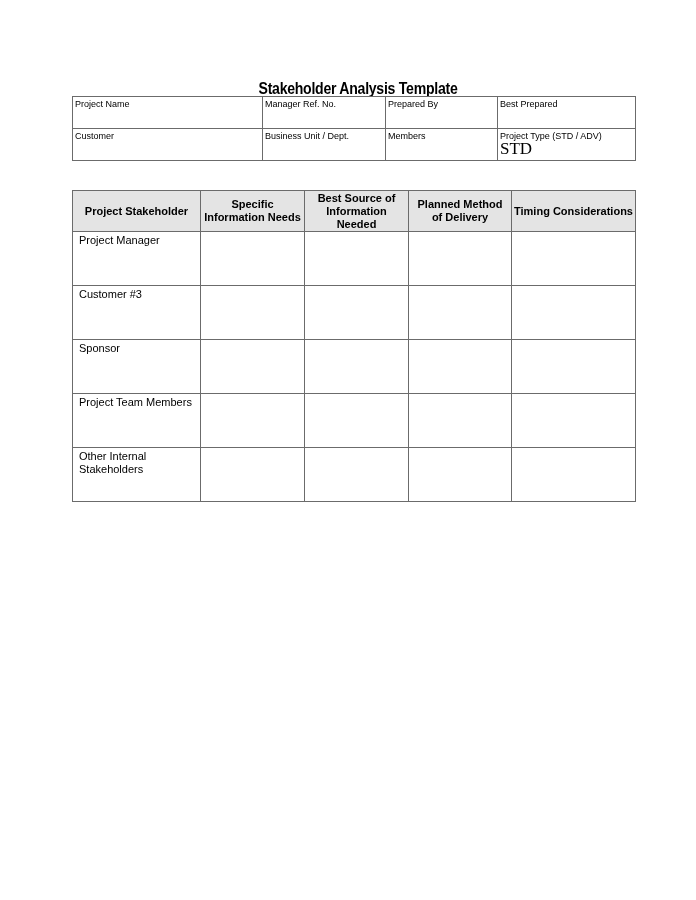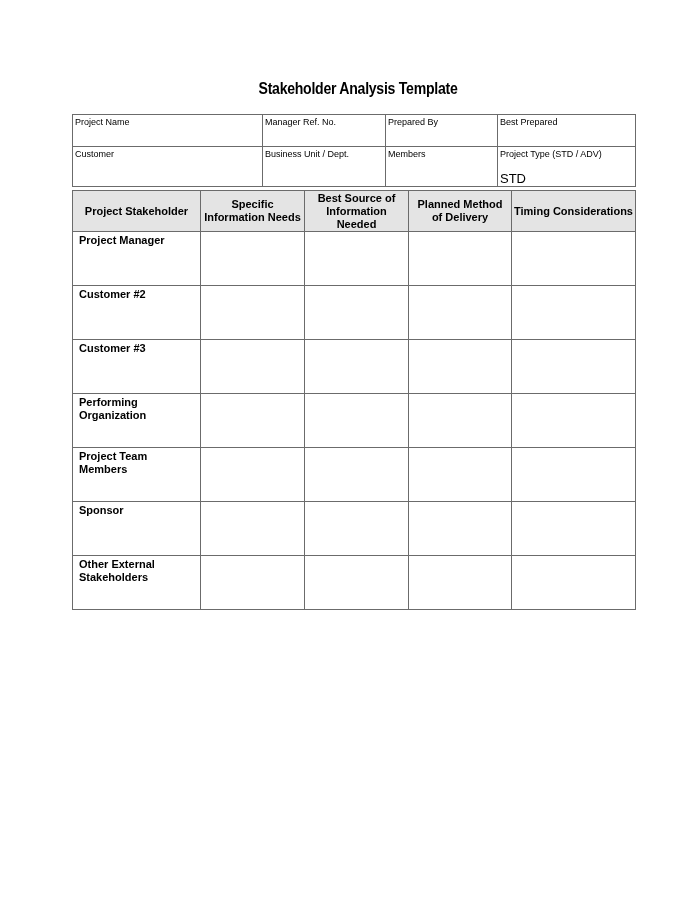--- a/index.html
+++ b/index.html
@@ -6,42 +6,42 @@
     body {
       width: 696px; height: 900px; position: relative; overflow: hidden;
       font-family: "Liberation Sans", sans-serif; color: #000;
     }
     .title {
       position: absolute; left: 0; width: 716px; top: 80px;
       text-align: center; font-weight: bold; font-size: 16px;
       letter-spacing: -0.3px; transform: scaleX(0.88); transform-origin: 358px 0;
     }
     .info-table {
-      position: absolute; left: 72px; top: 114px; width: 563px;
+      position: absolute; left: 72px; top: 96px; width: 563px;
       border-collapse: collapse; table-layout: fixed;
     }
     .info-table td {
       border: 1.5px solid #6b6b6b; height: 29px; vertical-align: top;
       padding: 2px 2px 0 2px; font-size: 9px; line-height: 11px;
     }
-    .info-table .val { font-size: 13px; line-height: 14px; margin-top: 12px; display: block; }
+    .info-table .val { font-size: 17px; line-height: 14px; margin-top: 0; display: block; font-family: Liberation Serif, serif; }
     .main-table {
       position: absolute; left: 72px; top: 190px; width: 563px;
       border-collapse: collapse; table-layout: fixed;
     }
     .main-table th {
       background: #e4e4e4; border: 1.5px solid #6b6b6b; height: 40px;
       font-size: 11px; line-height: 13px; font-weight: bold; text-align: center;
       vertical-align: middle; padding: 0 2px;
     }
     .main-table td {
       border: 1.5px solid #6b6b6b; height: 51px; vertical-align: top;
       padding: 2px 6px 0 6px; font-size: 11px; line-height: 13px;
     }
-    .main-table td.label { font-weight: bold; }
+    .main-table td.label { font-weight: normal; }
   </style>
 </head>
 <body>
 
 <div class="title">Stakeholder Analysis Template</div>
 
 <table class="info-table">
   <colgroup>
     <col style="width:190px">
       <col style="width:123px">
@@ -107,55 +107,41 @@
   </tbody>
     <tbody id="rows">
       <tr>
         <td class="label">Project Manager</td>
         <td></td>
         <td></td>
         <td></td>
         <td></td>
       </tr>
       <tr>
-        <td class="label">Customer #2</td>
-        <td></td>
-        <td></td>
-        <td></td>
-        <td></td>
-      </tr>
-      <tr>
         <td class="label">Customer #3</td>
         <td></td>
         <td></td>
         <td></td>
         <td></td>
       </tr>
       <tr>
-        <td class="label">Performing Organization</td>
+        <td class="label">Sponsor</td>
         <td></td>
         <td></td>
         <td></td>
         <td></td>
       </tr>
       <tr>
         <td class="label">Project Team Members</td>
         <td></td>
         <td></td>
         <td></td>
         <td></td>
       </tr>
       <tr>
-        <td class="label">Sponsor</td>
-        <td></td>
-        <td></td>
-        <td></td>
-        <td></td>
-      </tr>
-      <tr>
-        <td class="label">Other External Stakeholders</td>
+        <td class="label">Other Internal Stakeholders</td>
         <td></td>
         <td></td>
         <td></td>
         <td></td>
       </tr>
     </tbody>
 </table>
 
 </body></html>

